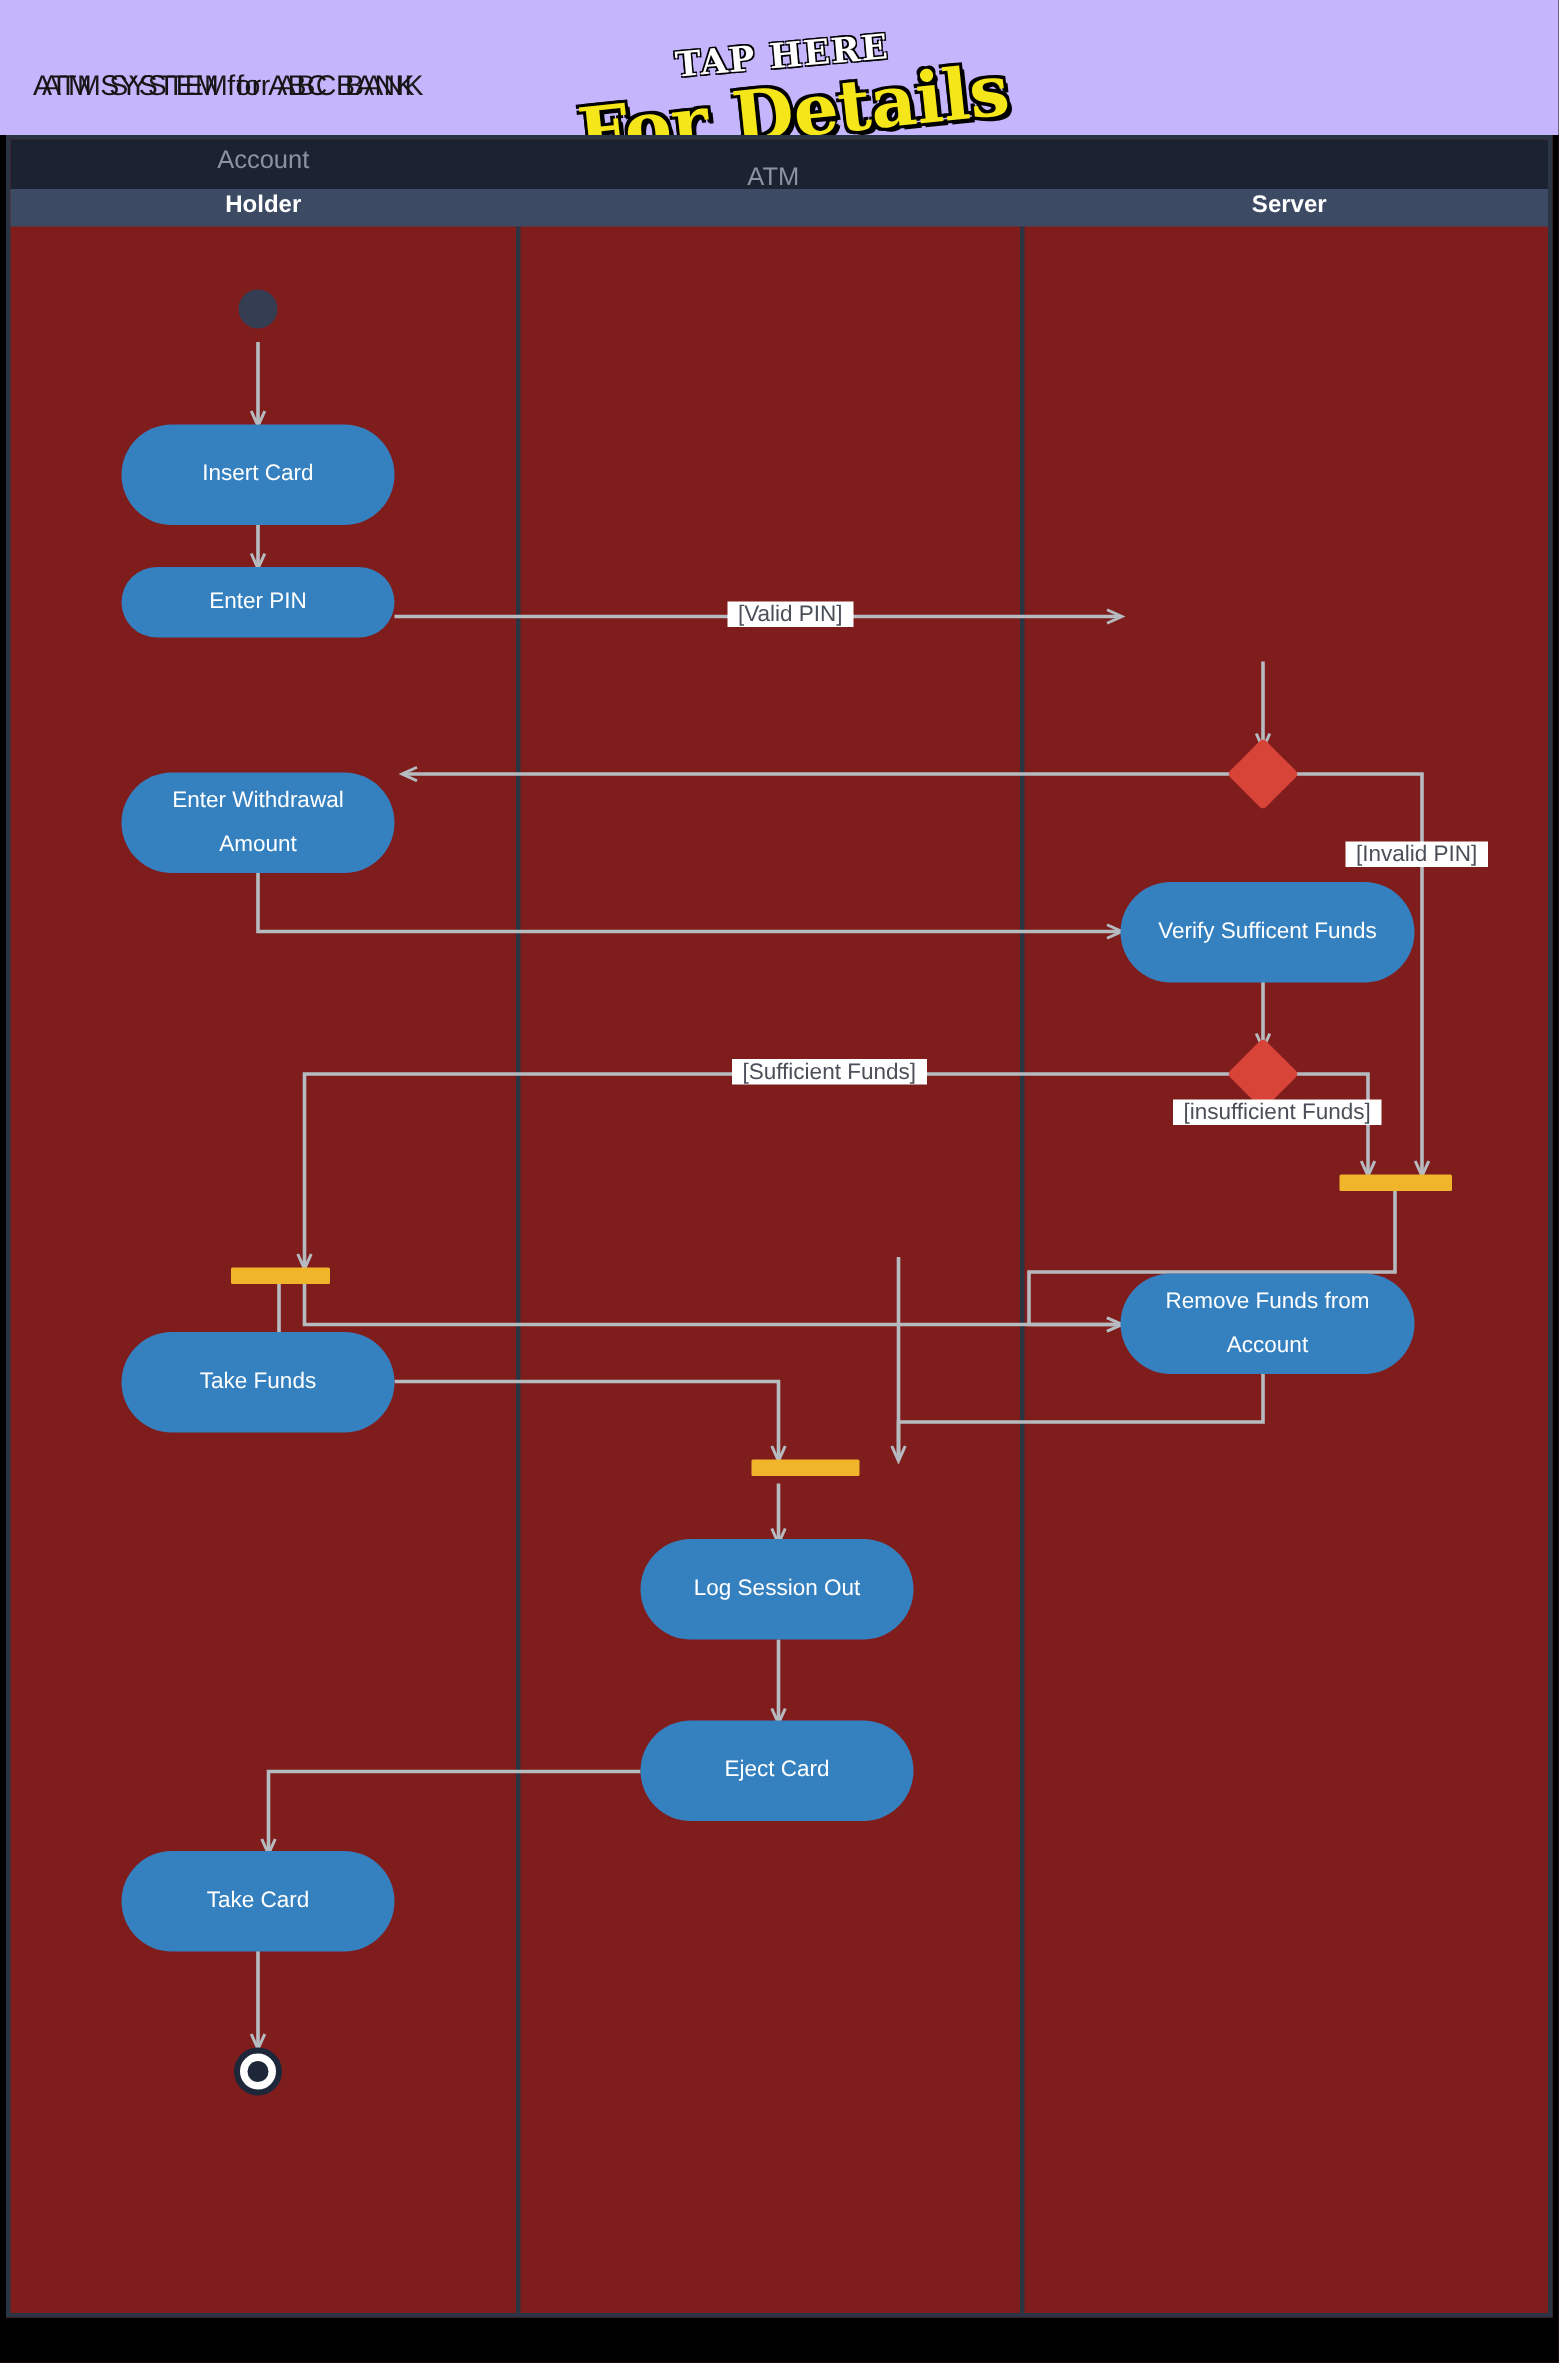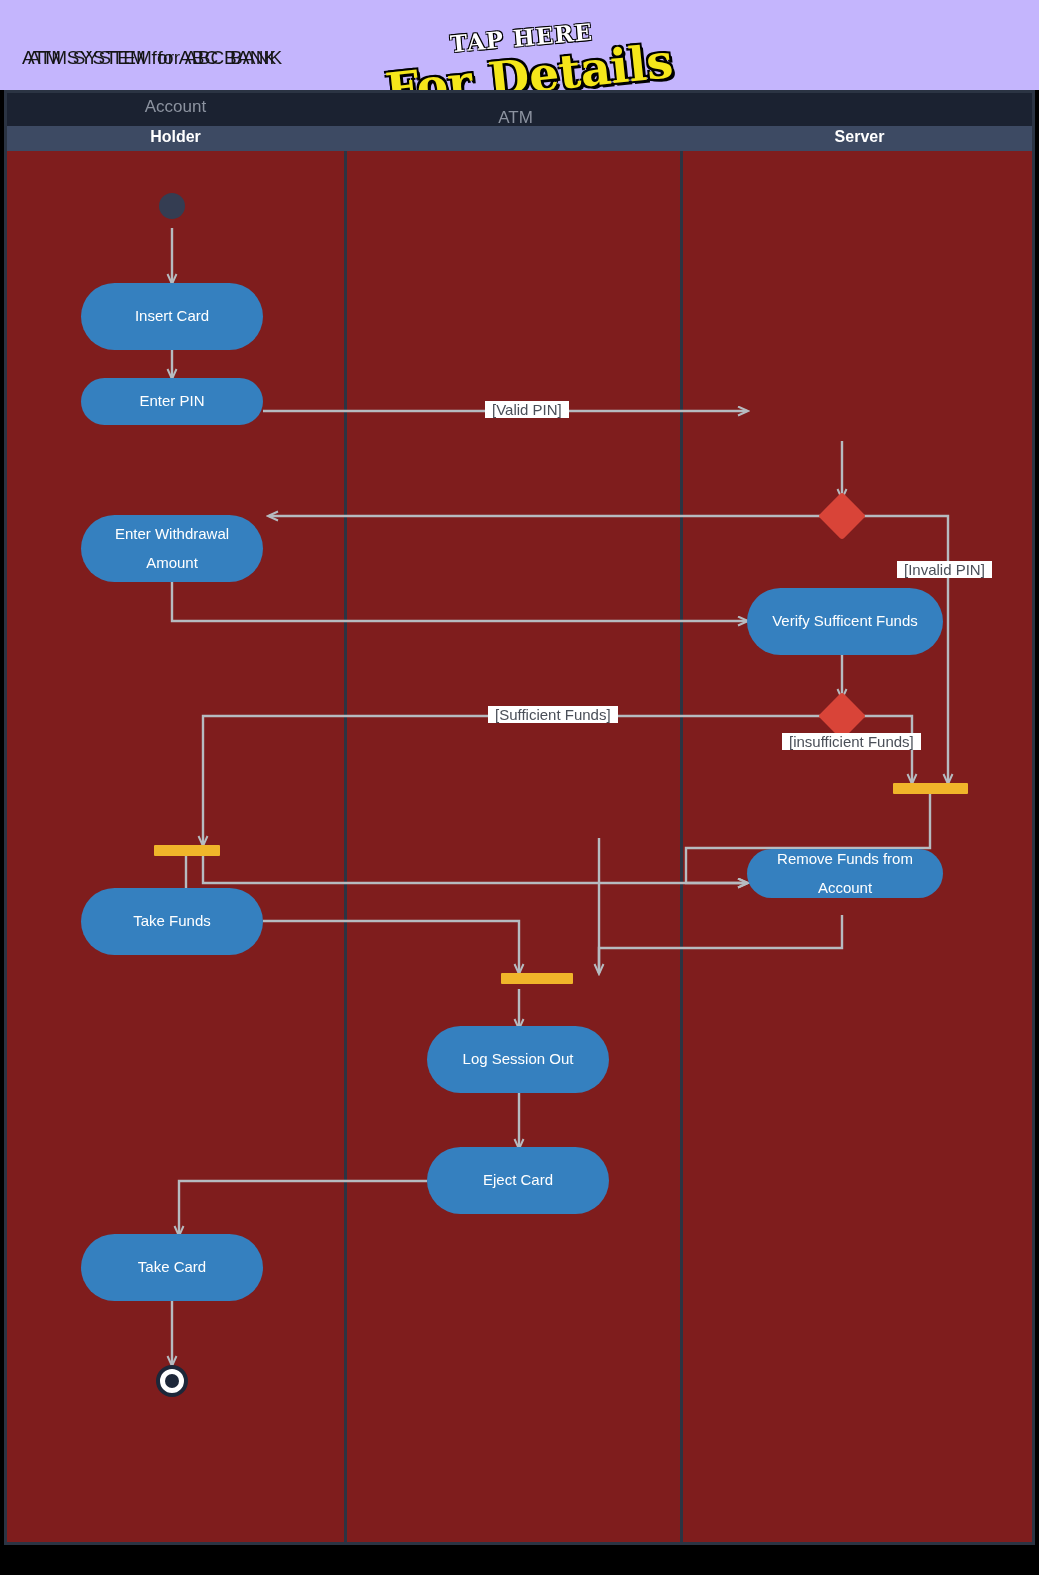--- a/index.html
+++ b/index.html
@@ -200,21 +200,21 @@
 
   <div class="node" style="left:74px;top:285px;width:182px;height:47px;">Enter PIN</div>
 
 
   <div class="node" style="left:74px;top:390px;width:182px;height:67px;margin-top:32px;">Enter Withdrawal Amount</div>
 
   <div class="node" style="left:740px;top:495px;width:196px;height:67px;">Verify Sufficent Funds</div>
 
   <div class="node" style="left:74px;top:795px;width:182px;height:67px;">Take Funds</div>
 
-  <div class="node" style="left:740px;top:756px;width:196px;height:49px;">Remove Funds from Account</div>
+  <div class="node" style="left:740px;top:756px;width:196px;height:67px;">Remove Funds from Account</div>
 
   <div class="node" style="left:420px;top:933px;width:182px;height:67px;">Log Session Out</div>
 
   <div class="node" style="left:420px;top:1054px;width:182px;height:67px;">Eject Card</div>
 
   <div class="node" style="left:74px;top:1141px;width:182px;height:67px;">Take Card</div>
 
   <div class="guard" style="left:430px;top:308px;margin-left:48px;">[Valid PIN]</div>
   <div class="guard" style="left:890px;top:468px;">[Invalid PIN]</div>
   <div class="guard" style="left:446px;top:613px;margin-left:35px;">[Sufficient Funds]</div>

